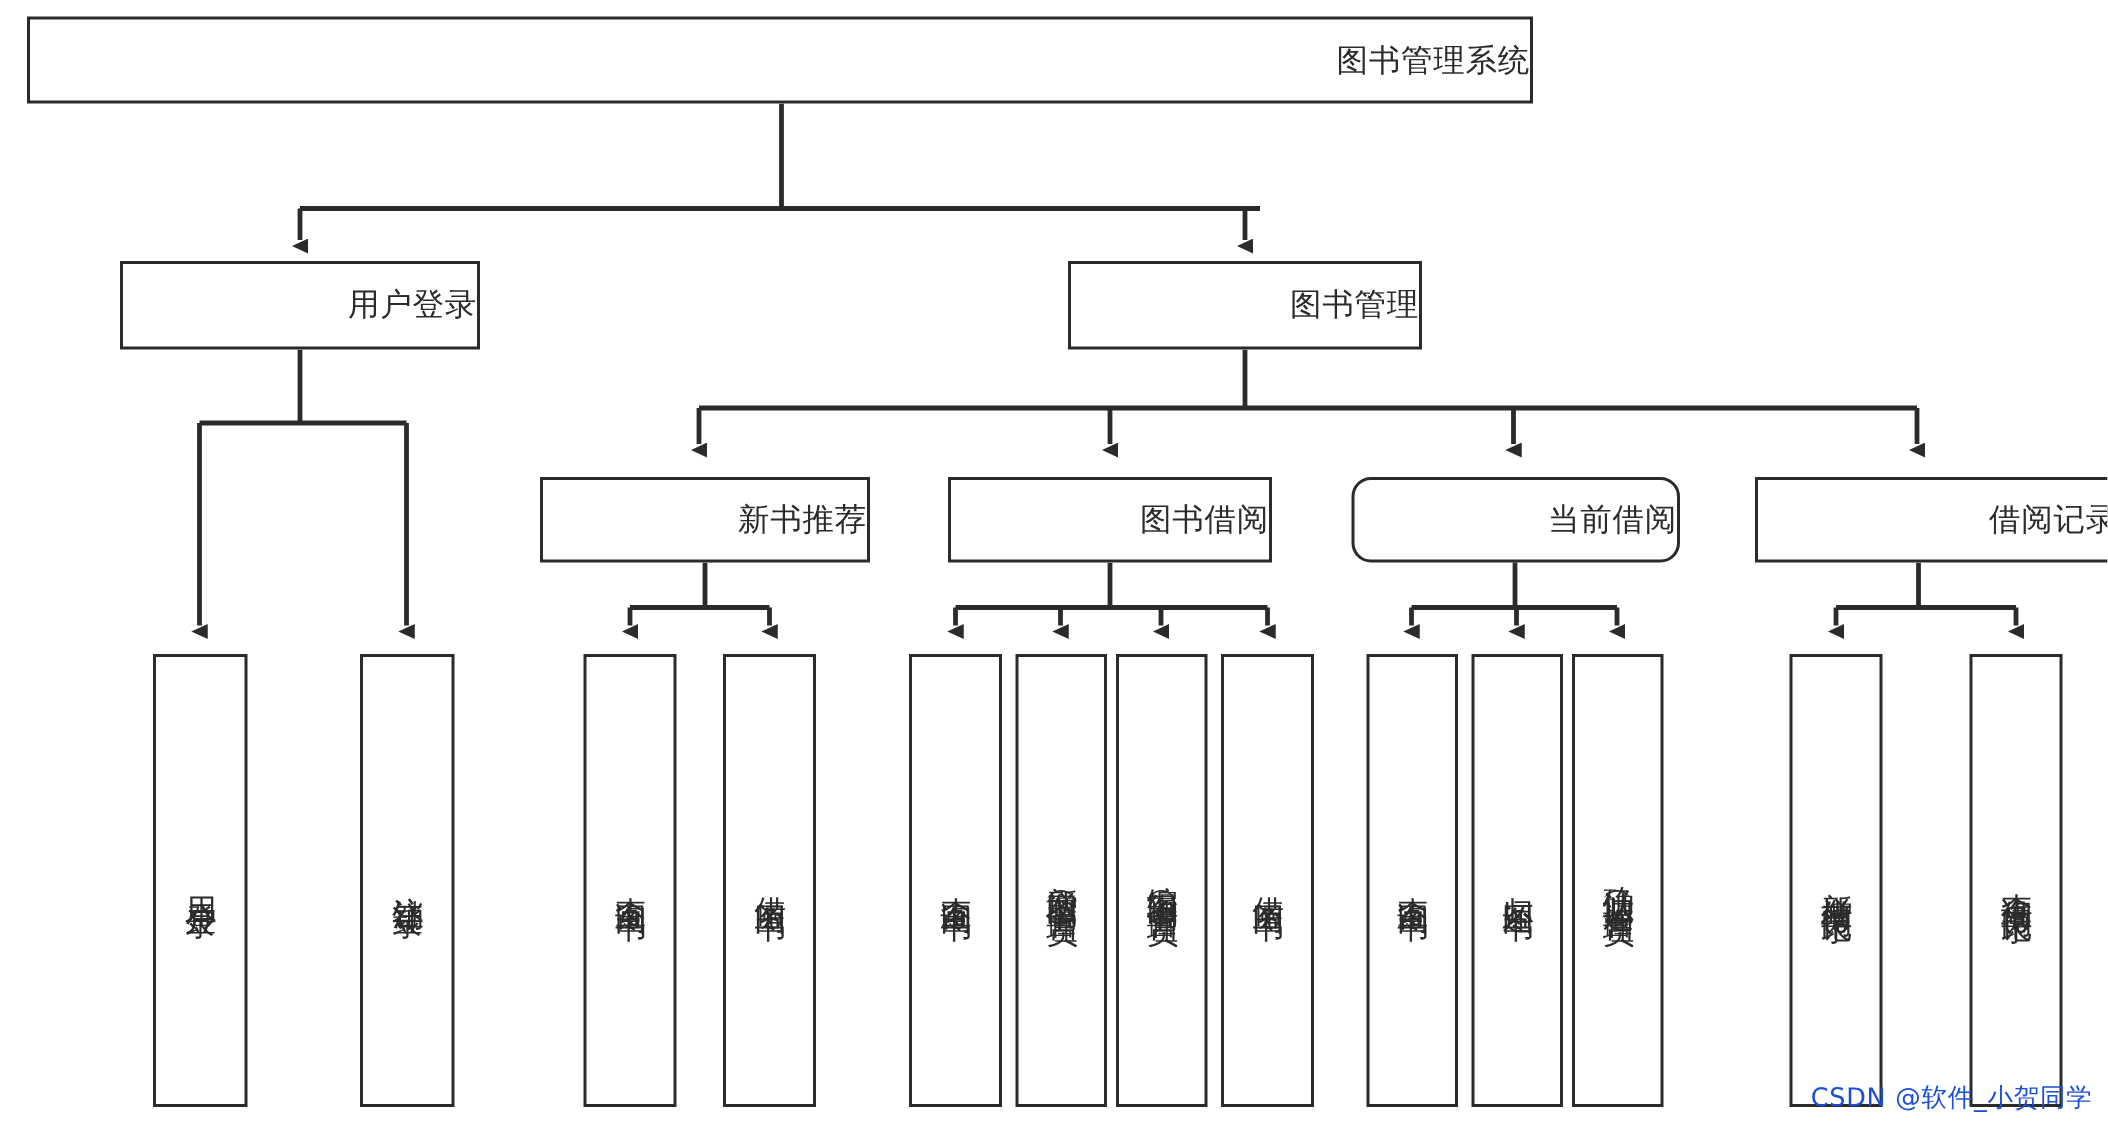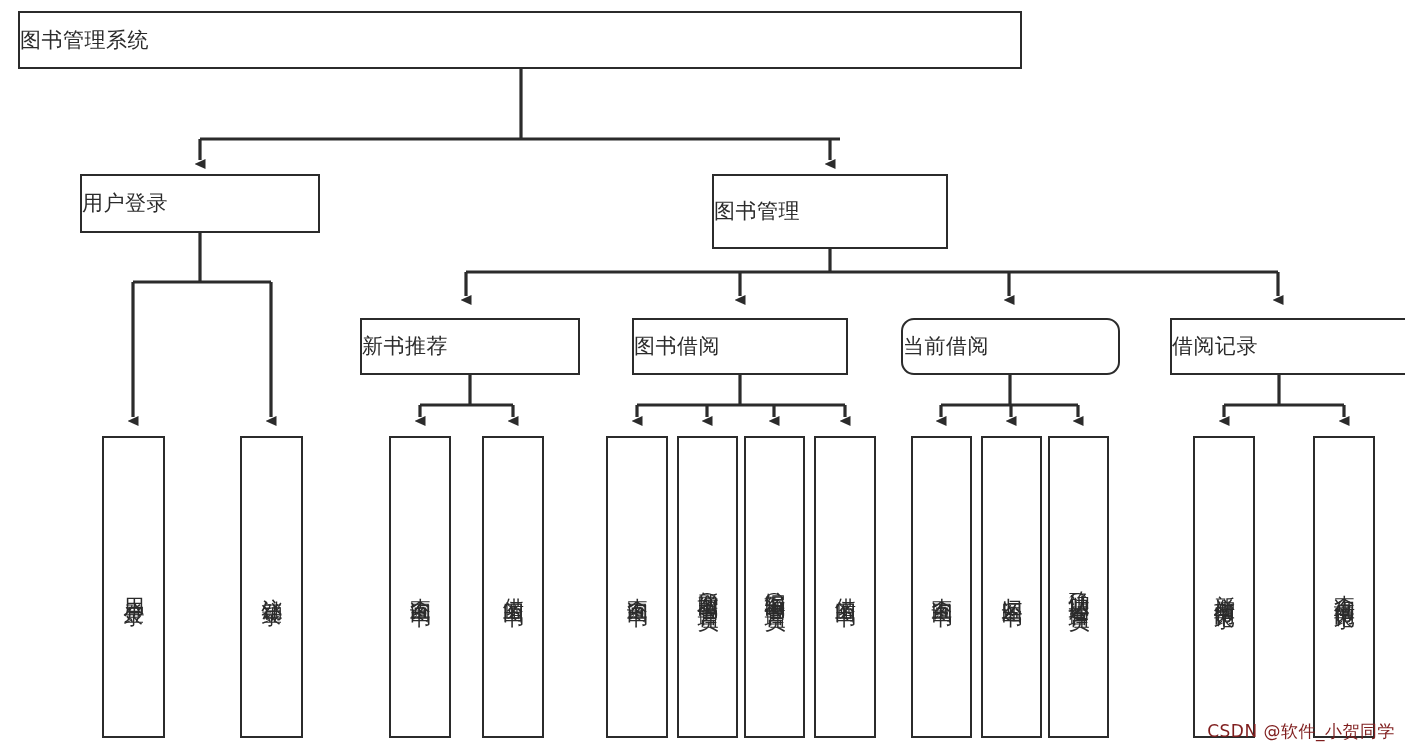--- a/index.html
+++ b/index.html
@@ -24,21 +24,21 @@
     width: 1405px;
     height: 747px;
   }
   .node {
     position: absolute;
     box-sizing: border-box;
     background: #ffffff;
     border: 2px solid #2b2b2b;
     display: flex;
     align-items: center;
-    justify-content: flex-start;
+    justify-content: flex-end;
     z-index: 2;
   }
   .node .label {
     color: #2b2b2b;
     font-size: 21px;
     line-height: 1.25;
     letter-spacing: 0.5px;
     white-space: nowrap;
   }
   .node.vertical {
@@ -51,21 +51,21 @@
     text-orientation: upright;
     font-size: 21px;
     letter-spacing: 3px;
     line-height: 1;
     white-space: nowrap;
   }
   #watermark {
     position: absolute;
     right: 10px;
     bottom: 4px;
-    color: #7f1d1d;
+    color: #1d4ed8;
     font-size: 17px;
     letter-spacing: 0.5px;
     z-index: 3;
     white-space: nowrap;
   }
 </style>
 </head>
 <body>
 
 <div id="canvas">
@@ -121,21 +121,21 @@
     </g>
   </svg>
 
   <div class="node" style="left:18px; top:11px; width:1004px; height:58px;">
     <span class="label">图书管理系统</span>
   </div>
 
   <div class="node" style="left:80px; top:174px; width:240px; height:59px;">
     <span class="label">用户登录</span>
   </div>
-  <div class="node" style="left:712px; top:174px; width:236px; height:75px;">
+  <div class="node" style="left:712px; top:174px; width:236px; height:59px;">
     <span class="label">图书管理</span>
   </div>
 
   <div class="node" style="left:360px; top:318px; width:220px; height:57px;">
     <span class="label">新书推荐</span>
   </div>
   <div class="node" style="left:632px; top:318px; width:216px; height:57px;">
     <span class="label">图书借阅</span>
   </div>
   <div class="node" style="left:901px; top:318px; width:219px; height:57px;border-radius:13px;">

